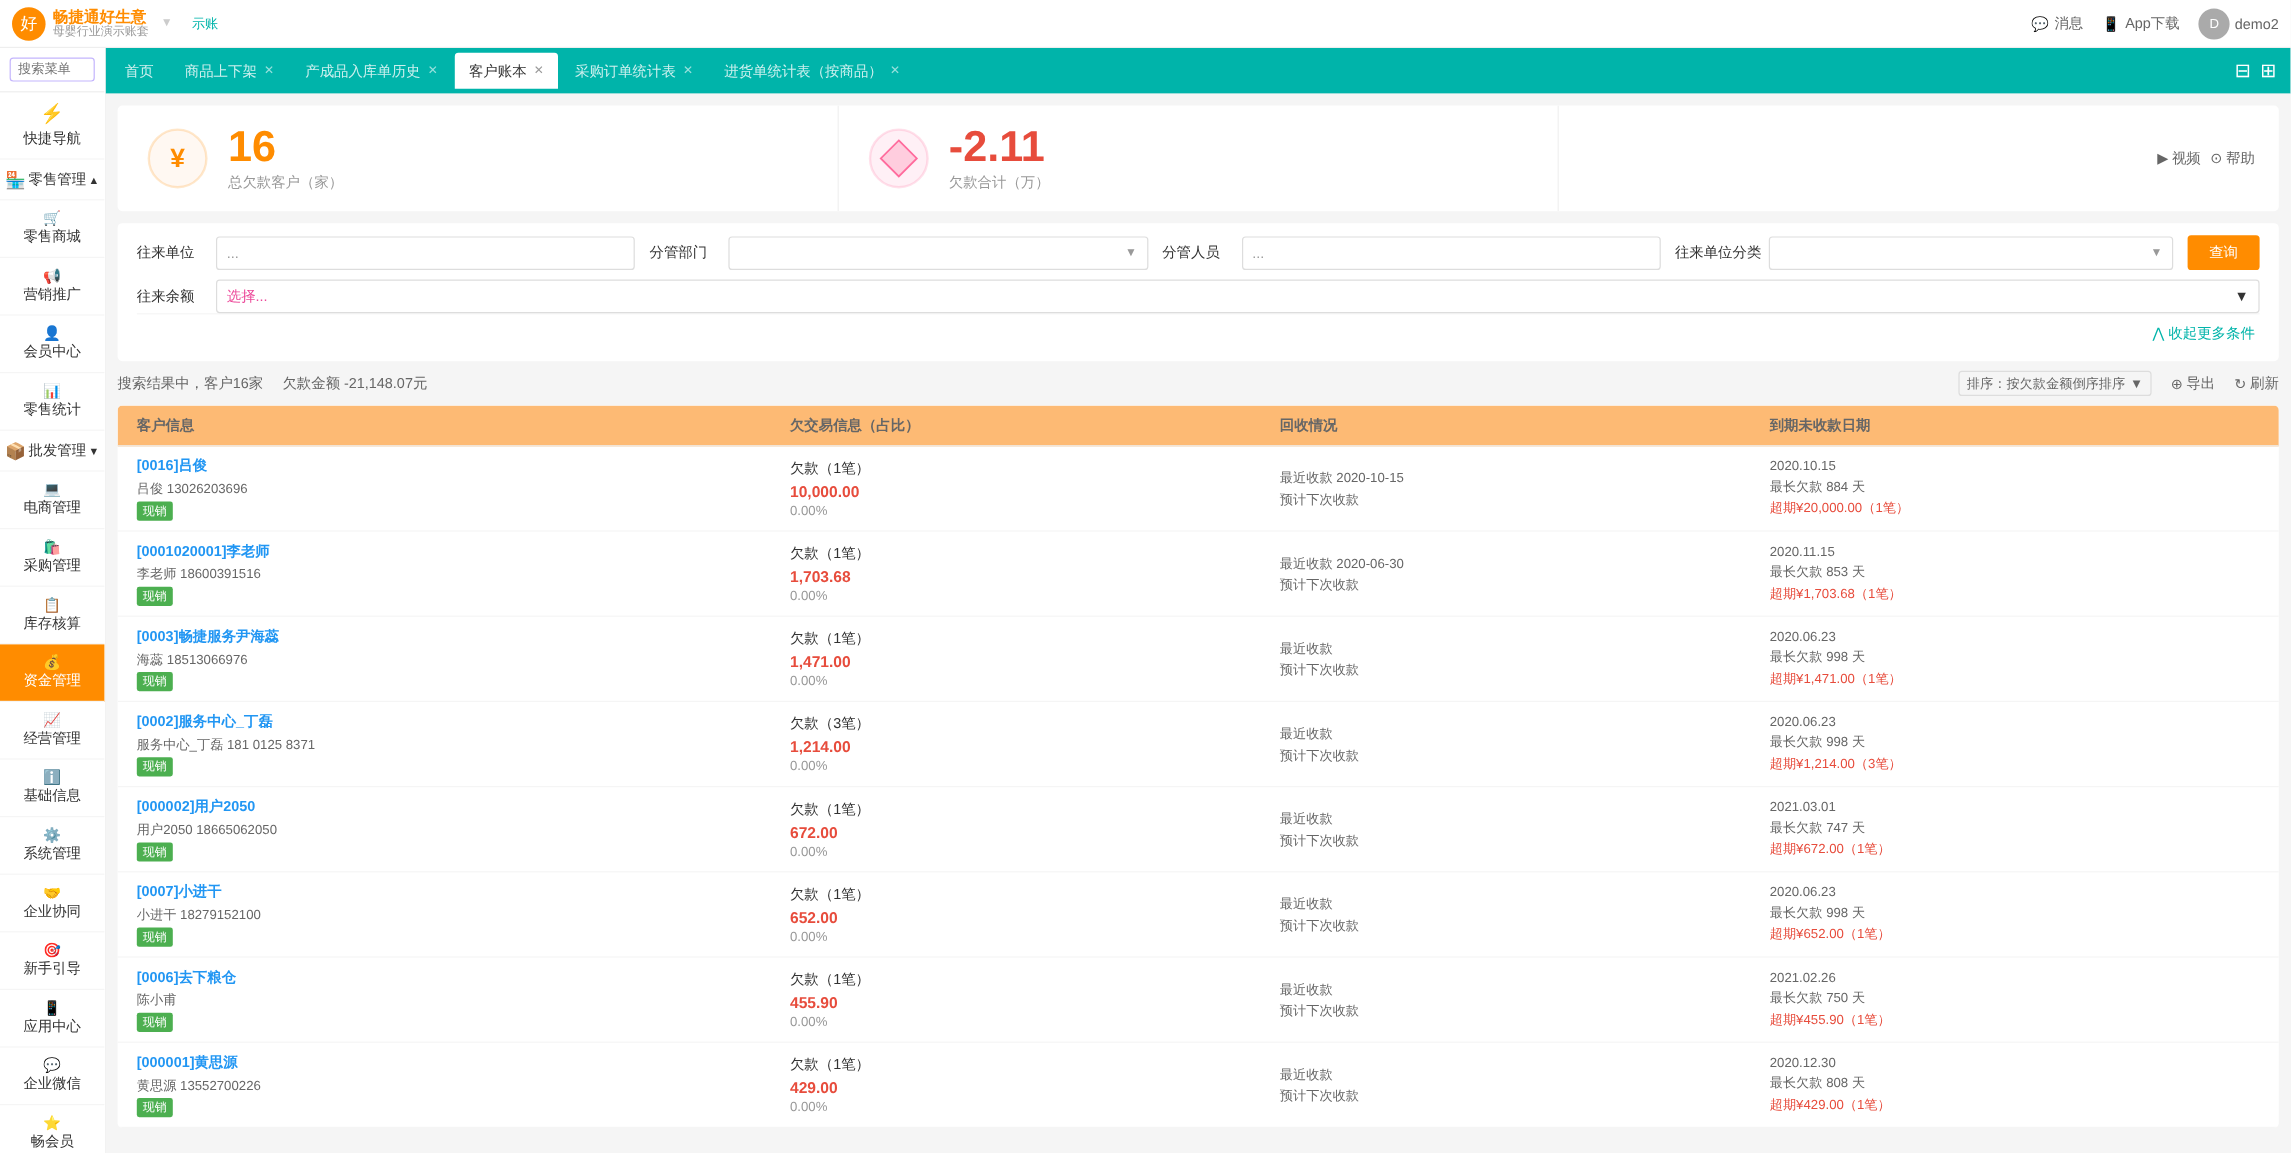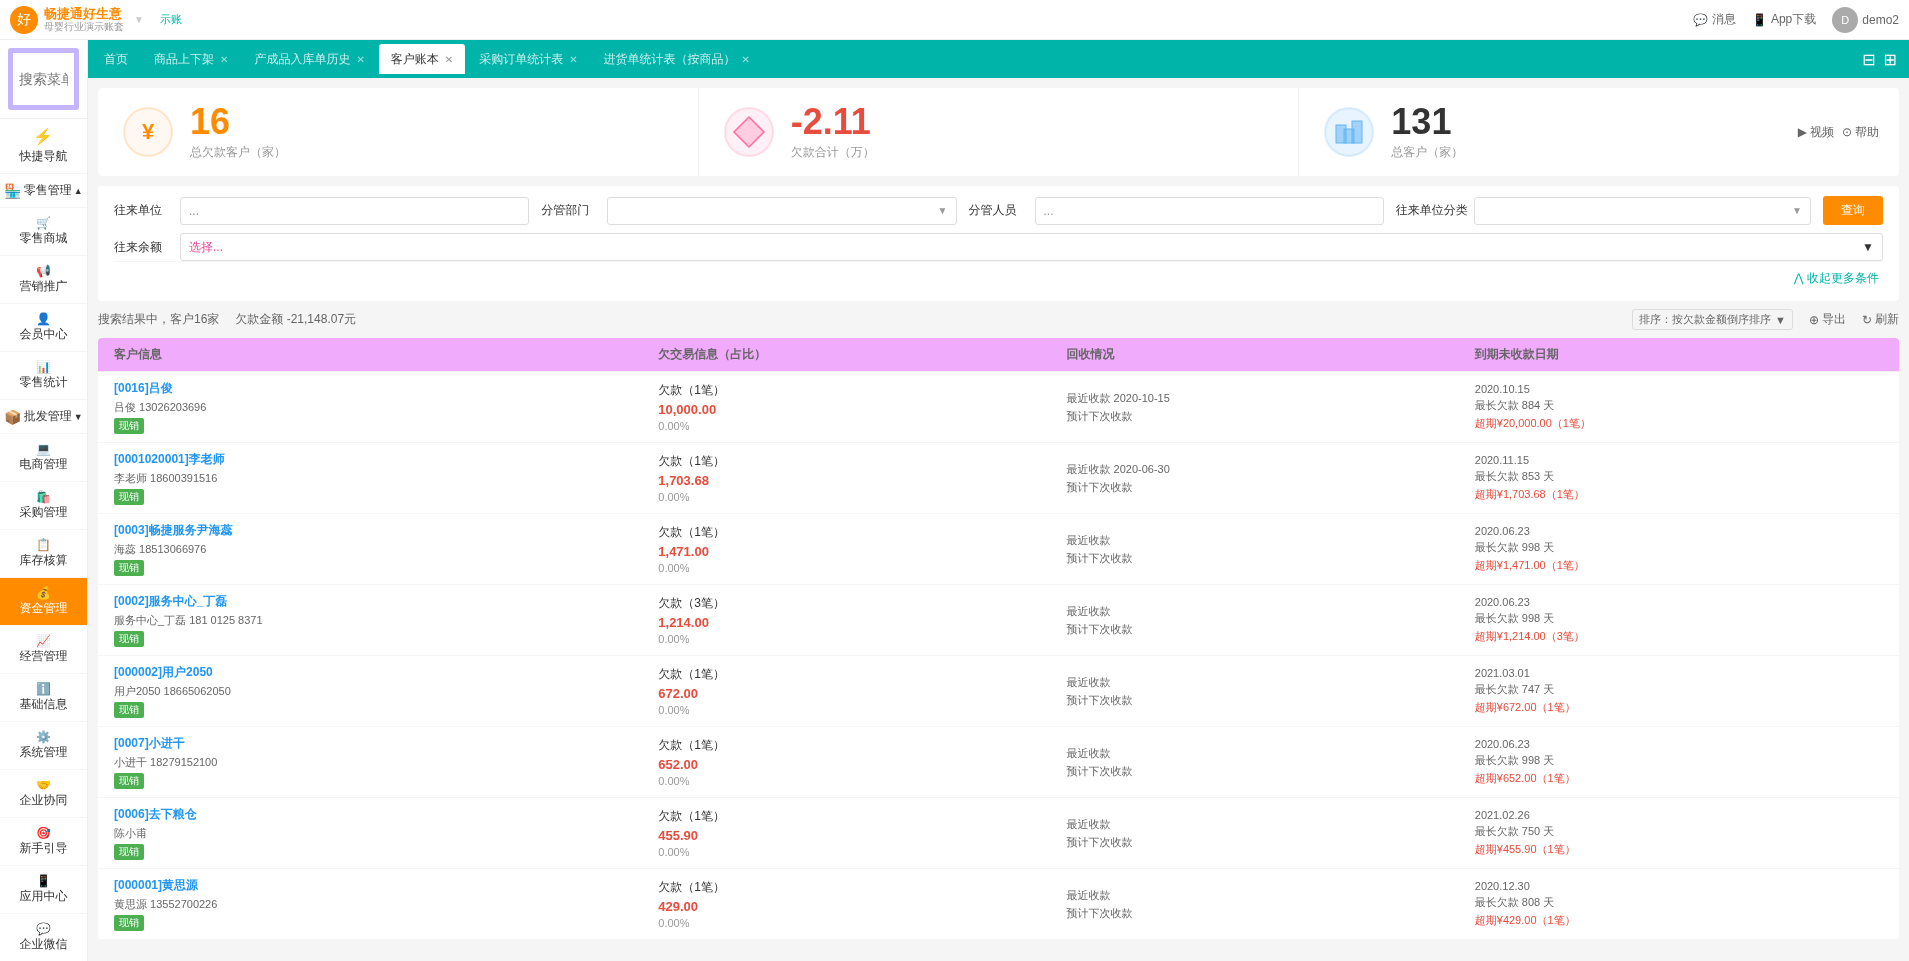--- a/index.html
+++ b/index.html
@@ -17,21 +17,21 @@
 
     
     .main-layout { display: flex; flex: 1; overflow: hidden; }
     
     
     .sidebar { width: 88px; background: #fff; border-right: 1px solid #eee; display: flex; flex-direction: column; overflow-y: auto; }
     .sidebar-item { padding: 8px 4px; text-align: center; cursor: pointer; font-size: 12px; color: #333; border-bottom: 1px solid #f5f5f5; }
     .sidebar-item.active { background: #ff8c00; color: #fff; }
     .sidebar-item .si-icon { font-size: 16px; margin-bottom: 2px; }
     .sidebar-search { padding: 8px; border-bottom: 1px solid #eee; }
-    .sidebar-search input { width: 100%; border: 5px solid #c4b5fd; border-radius: 3px; padding: 18px 6px; font-size: 14px; }
+    .sidebar-search input { width: 100%; border: 1px solid #c4b5fd; border-radius: 3px; padding: 3px 6px; font-size: 11px; }
 
     
     .content-area { flex: 1; display: flex; flex-direction: column; overflow: hidden; }
 
     
     .tabs-bar { background: #00b4aa; display: flex; align-items: center; height: 38px; padding: 0 4px; overflow-x: auto; }
     .tab { display: flex; align-items: center; gap: 6px; padding: 0 12px; height: 30px; color: rgba(255,255,255,0.8); cursor: pointer; border-radius: 3px 3px 0 0; font-size: 12px; white-space: nowrap; margin-right: 2px; }
     .tab.active { background: #fff; color: #333; }
     .tab-close { font-size: 10px; color: rgba(255,255,255,0.6); cursor: pointer; }
     .tab.active .tab-close { color: #999; }
@@ -69,21 +69,21 @@
 
     
     .results-bar { display: flex; align-items: center; justify-content: space-between; margin-bottom: 8px; font-size: 12px; color: #666; }
     .results-info { display: flex; gap: 16px; }
     .results-actions { display: flex; gap: 16px; align-items: center; }
     .results-actions span { cursor: pointer; color: #666; display: flex; align-items: center; gap: 3px; }
     .sort-select { border: 1px solid #ddd; padding: 2px 6px; border-radius: 3px; font-size: 11px; cursor: pointer; display: flex; align-items: center; gap: 4px; }
 
     
     .data-table { background: #fff; border-radius: 4px; overflow: hidden; }
-    .table-header { display: grid; grid-template-columns: 2fr 1.5fr 1.5fr 1.5fr; background: #f0abfc; padding: 8px 16px; font-size: 12px; color: #666; font-weight: bold; border-bottom: 1px solid #eee; }
+    .table-header { display: grid; grid-template-columns: 2fr 1.5fr 1.5fr 1.5fr; background: #fdba74; padding: 8px 16px; font-size: 12px; color: #666; font-weight: bold; border-bottom: 1px solid #eee; }
     .table-row { display: grid; grid-template-columns: 2fr 1.5fr 1.5fr 1.5fr; padding: 8px 16px; border-bottom: 1px solid #f5f5f5; align-items: center; }
     .customer-info { display: flex; flex-direction: column; gap: 3px; }
     .customer-name { color: #2196F3; cursor: pointer; font-size: 12px; font-weight: bold; }
     .customer-contact { font-size: 11px; color: #666; }
     .tag-current { background: #4CAF50; color: white; font-size: 10px; padding: 1px 5px; border-radius: 2px; display: inline-block; width: fit-content; }
     .debt-info { display: flex; flex-direction: column; gap: 3px; }
     .debt-count { font-size: 12px; color: #333; }
     .debt-amount { font-size: 13px; color: #e74c3c; font-weight: bold; }
     .debt-ratio { font-size: 11px; color: #999; }
     .payback-info { display: flex; flex-direction: column; gap: 3px; font-size: 11px; color: #666; }
@@ -271,34 +271,20 @@
                 <polygon points="27,12 42,27 27,42 12,27" fill="#ff6b9d44" stroke="#ff6b9d" stroke-width="1.5"></polygon>
               </svg>
             </div>
             <div class="stat-info">
               <div class="stat-value red">-2.11</div>
               <div class="stat-label">欠款合计（万）</div>
             </div>
           </div>
 
           <div class="stat-card" style="justify-content:space-between;">
-            <div style="display:flex;align-items:center;gap:12px;">
-              <div class="stat-icon">
-                <svg viewBox="0 0 54 54" fill="none">
-                  <circle cx="27" cy="27" r="24" fill="#e8f4ff" stroke="#64b5f633" stroke-width="2"></circle>
-                  <rect x="14" y="20" width="10" height="18" fill="#64b5f688" stroke="#64b5f6" stroke-width="1"></rect>
-                  <rect x="30" y="16" width="10" height="22" fill="#64b5f688" stroke="#64b5f6" stroke-width="1"></rect>
-                  <rect x="22" y="24" width="10" height="14" fill="#64b5f688" stroke="#64b5f6" stroke-width="1"></rect>
-                </svg>
-              </div>
-              <div class="stat-info">
-                <div class="stat-value black">131</div>
-                <div class="stat-label">总客户（家）</div>
-              </div>
-            </div>
             <div class="stat-top-right">
               <span>
                 <span>▶</span>
                 <span>视频</span>
               </span>
               <span>
                 <span>⊙</span>
                 <span>帮助</span>
               </span>
             </div>

